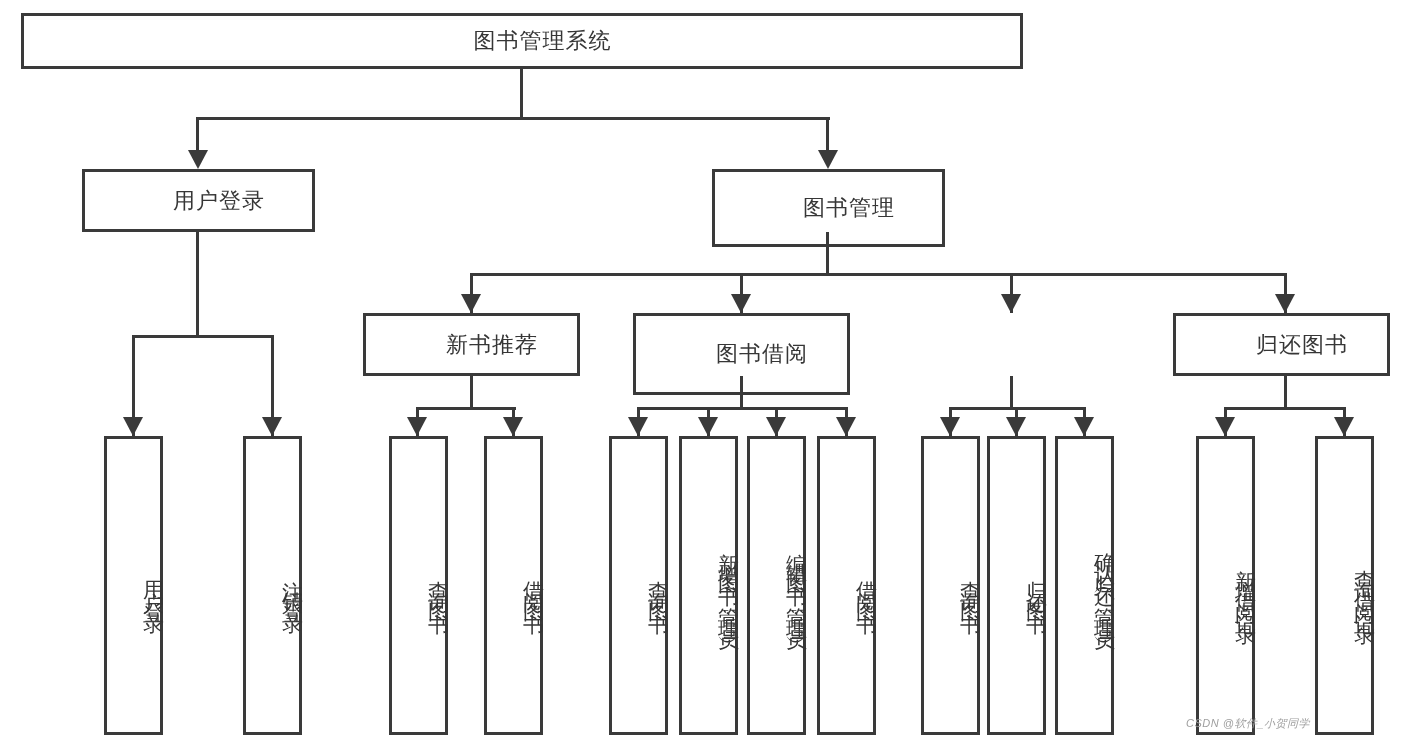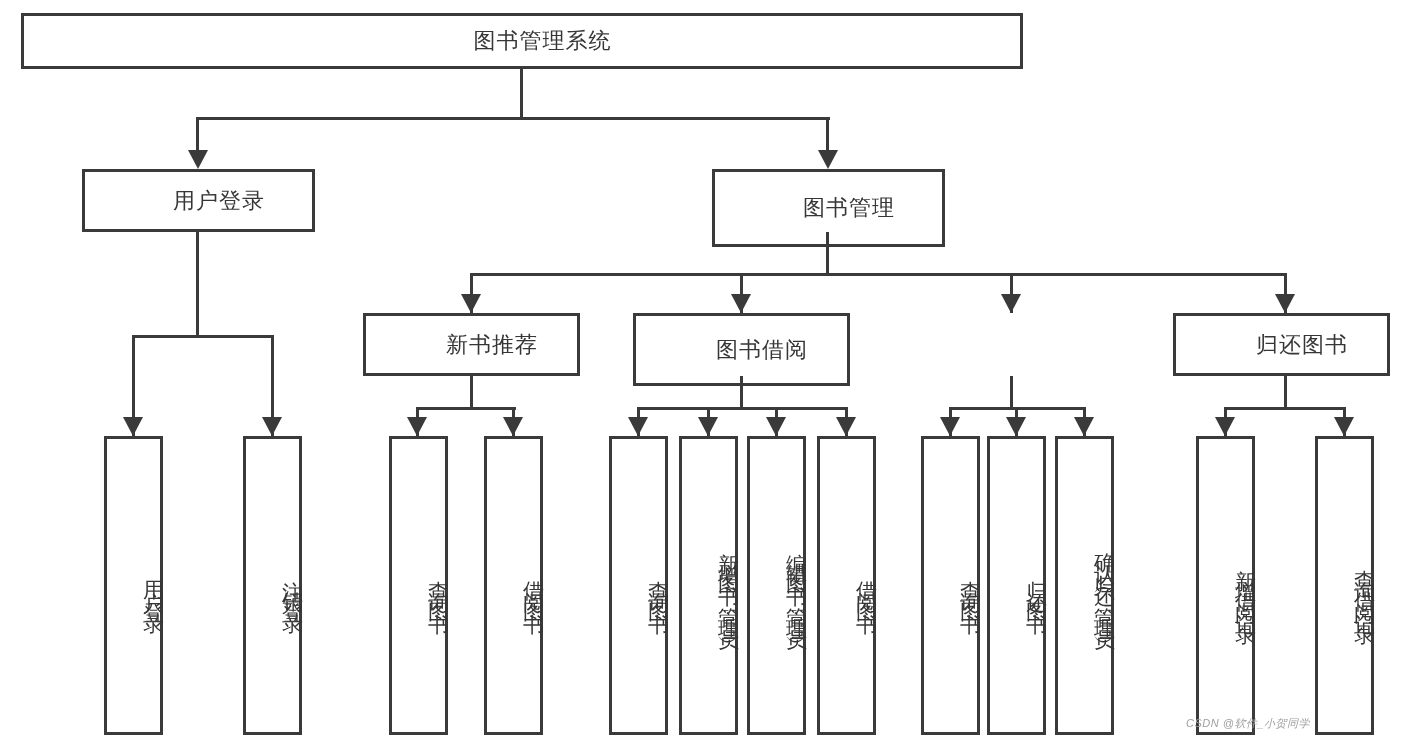--- a/index.html
+++ b/index.html
@@ -72,21 +72,21 @@
   <div class="ln" style="left:1010px;top:273px;width:3px;height:40px;"></div>
   <div class="ln" style="left:1284px;top:273px;width:3px;height:40px;"></div>
   <div class="ar" style="left:461px;top:294px;"></div>
   <div class="ar" style="left:731px;top:294px;"></div>
   <div class="ar" style="left:1001px;top:294px;"></div>
   <div class="ar" style="left:1275px;top:294px;"></div>
 
   <div class="box" style="left:363px;top:313px;width:217px;height:63px;">
     <span>新书推荐</span>
   </div>
-  <div class="box" style="left:633px;top:313px;width:217px;height:73px;">
+  <div class="box" style="left:633px;top:313px;width:217px;height:82px;">
     <span>图书借阅</span>
   </div>
   <div class="box" style="left:1173px;top:313px;width:217px;height:63px;">
     <span>归还图书</span>
   </div>
 
   <div class="ln" style="left:470px;top:376px;width:3px;height:34px;"></div>
   <div class="ln" style="left:416px;top:407px;width:100px;height:3px;"></div>
   <div class="ln" style="left:416px;top:407px;width:3px;height:29px;"></div>
   <div class="ln" style="left:512px;top:407px;width:3px;height:29px;"></div>

